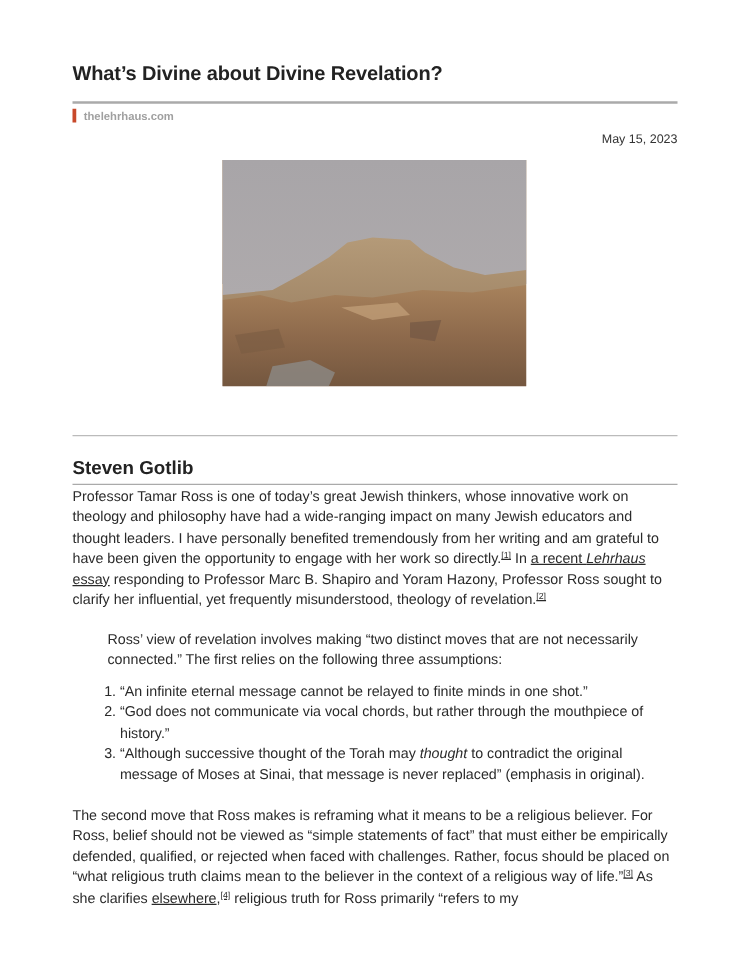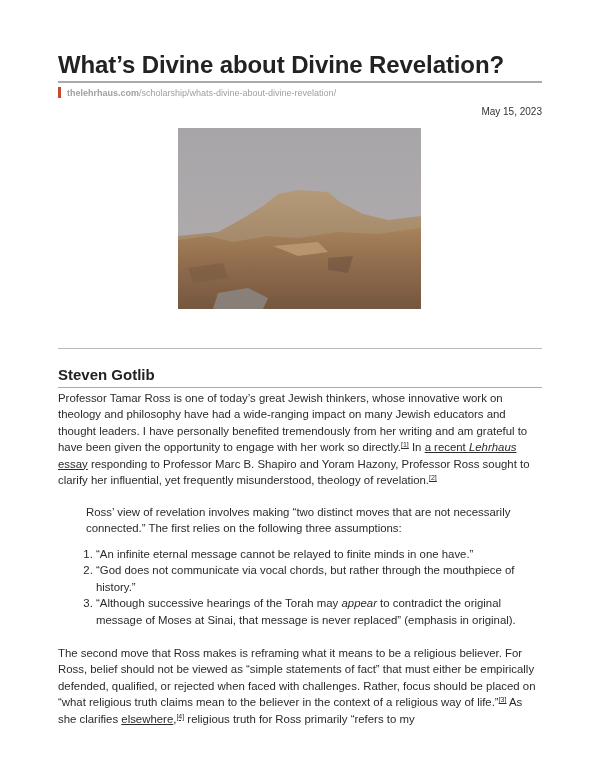--- a/index.html
+++ b/index.html
@@ -4,21 +4,21 @@
 <style>
   html, body { margin: 0; padding: 0; background: #ffffff; }
   body {
     width: 600px; height: 776px; position: relative; overflow: hidden;
     font-family: "Liberation Sans", "DejaVu Sans", sans-serif;
     color: #222222;
   }
   .page { position: absolute; left: 58px; top: 0; width: 484px; }
   .title {
     position: absolute; left: 0; top: 51px; margin: 0;
-    font-size: 24px; font-weight: bold; color: #222;
+    font-size: 16px; font-weight: bold; color: #222;
     letter-spacing: -0.1px; white-space: nowrap;
   }
   .rule-top {
     position: absolute; left: 0; top: 81px; width: 484px; height: 2px; background: #aaaaaa;
   }
   .source {
     position: absolute; left: 0; top: 87px; font-size: 9px; color: #999; white-space: nowrap;
     display: flex; align-items: flex-end;
   }
   .source .bar { width: 3px; height: 11px; background: #c8492a; margin-right: 6px; display: inline-block; }
@@ -68,21 +68,20 @@
 <body>
 
 <div class="page">
 
   <h1 class="title">What’s Divine about Divine Revelation?</h1>
   <div class="rule-top"></div>
 
   <div class="source">
     <span class="bar"></span>
     <span class="domain">thelehrhaus.com</span>
-      <span class="path">/scholarship/whats-divine-about-divine-revelation/</span>
   </div>
 
   <div class="date">May 15, 2023</div>
 
   <div class="hero">
     <svg class="mountain" viewBox="0 0 243 181" preserveAspectRatio="none">
       <defs>
         <linearGradient id="sky" x1="0" y1="0" x2="0" y2="1">
           <stop offset="0" stop-color="#a8a5a8"></stop>
           <stop offset="0.6" stop-color="#aeaaac"></stop>
@@ -113,23 +112,23 @@
   <h2 class="author">Steven Gotlib</h2>
   <div class="rule-author"></div>
 
   <p class="body-text p1">
     <span>Professor Tamar Ross is one of today’s great Jewish thinkers, whose innovative work on theology and philosophy have had a wide-ranging impact on many Jewish educators and thought leaders. I have personally benefited tremendously from her writing and am grateful to have been given the opportunity to engage with her work so directly.</span><sup class="fn"><a href="#">[1]</a></sup><span> In </span><a href="#" class="link"><span>a recent </span><em>Lehrhaus</em><span> essay</span></a><span> responding to Professor Marc B. Shapiro and Yoram Hazony, Professor Ross sought to clarify her influential, yet frequently misunderstood, theology of revelation.</span><sup class="fn"><a href="#">[2]</a></sup>
   </p>
 
   <p class="body-text p2">Ross’ view of revelation involves making “two distinct moves that are not necessarily connected.” The first relies on the following three assumptions:</p>
 
   <ol class="list">
-    <li><span>“An infinite eternal message cannot be relayed to finite minds in one have.”</span></li>
+    <li><span>“An infinite eternal message cannot be relayed to finite minds in one shot.”</span></li>
     <li><span>“God does not communicate via vocal chords, but rather through the mouthpiece of history.”</span></li>
-    <li><span>“Although successive hearings of the Torah may </span><em>appear</em><span> to contradict the original message of Moses at Sinai, that message is never replaced” (emphasis in original).</span></li>
+    <li><span>“Although successive thought of the Torah may </span><em>thought</em><span> to contradict the original message of Moses at Sinai, that message is never replaced” (emphasis in original).</span></li>
   </ol>
 
   <p class="body-text p3">
     <span>The second move that Ross makes is reframing what it means to be a religious believer. For Ross, belief should not be viewed as “simple statements of fact” that must either be empirically defended, qualified, or rejected when faced with challenges. Rather, focus should be placed on “what religious truth claims mean to the believer in the context of a religious way of life.”</span><sup class="fn"><a href="#">[3]</a></sup><span> As she clarifies </span><a href="#" class="link">elsewhere</a><span>,</span><sup class="fn"><a href="#">[4]</a></sup><span> religious truth for Ross primarily “refers to my</span>
   </p>
 
 </div>
 
 <div class="pagenum">1/9</div>
 

